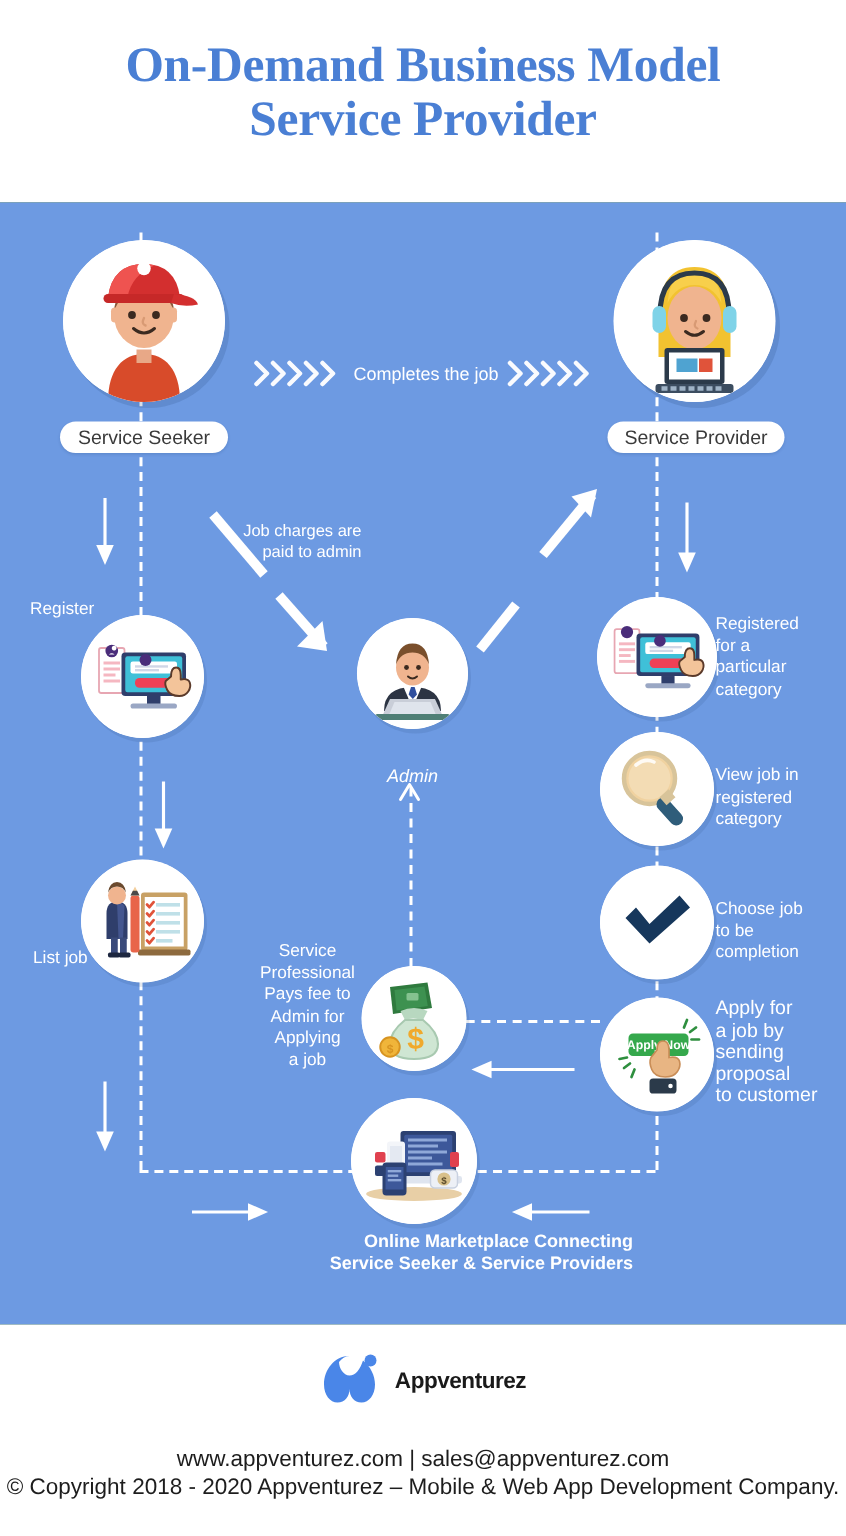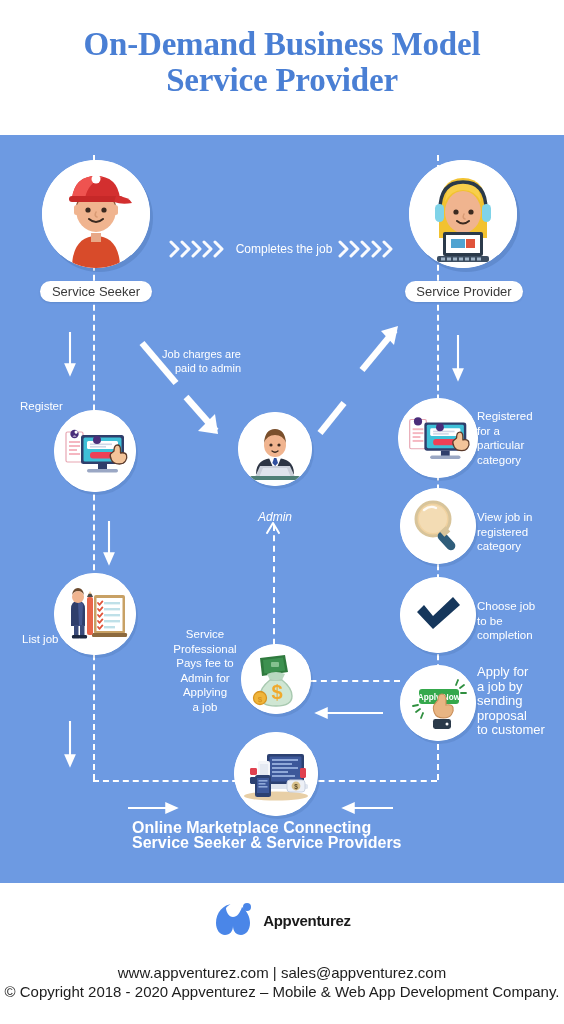--- a/index.html
+++ b/index.html
@@ -505,21 +505,21 @@
         <rect x="16" y="36" width="7" height="7" rx="1.4" fill="#e0414f"></rect>
         <rect x="16" y="45" width="7" height="7" rx="1.4" fill="#2c4172"></rect>
         <rect x="66" y="36" width="6" height="10" rx="1.4" fill="#e0414f"></rect>
 
         <rect x="53" y="48" width="18" height="12" rx="3" fill="#edf0f6" stroke="#c9d1e0" stroke-width="1"></rect>
         <circle cx="62" cy="54" r="4.4" fill="#d8c08a"></circle>
         <text x="62" y="57" text-anchor="middle" font-family="Liberation Sans, sans-serif" font-size="6.5" font-weight="bold" fill="#5a4a2a">$</text>
       </svg>
     </div>
 
-    <div class="wtxt" style="left:132px; top:685px; width:290px; text-align:left; font-size:16px; line-height:15px; font-weight:bold;">
+    <div class="wtxt" style="left:132px; top:685px; width:290px; text-align:right; font-size:12px; line-height:15px; font-weight:bold;">
       <span>Online Marketplace Connecting</span><br>
       <span>Service Seeker &amp; Service Providers</span>
     </div>
 
   </div>
 
   <div id="footer">
     <div id="logo-wrap">
       <svg width="42" height="38" viewBox="0 0 42 38">
         <path d="M20,3 C10,3 3,12 3,22 C3,29 7,34 12,34 C17,34 20,30 20,25 C20,30 23,34 28,34 C33,34 37,29 37,22 C37,16 34,10 29,6 C27,12 24,16 20,16 C16,16 13,11 13,7 C15,4.5 17.5,3 20,3 Z" fill="#4a86e8"></path>

